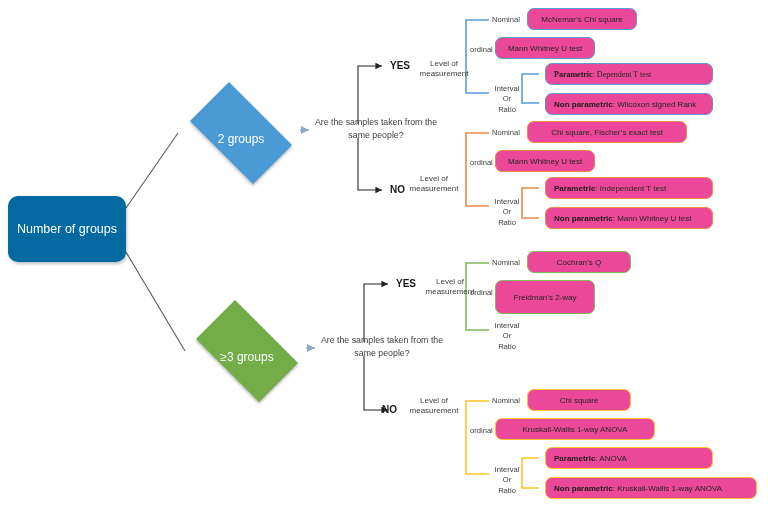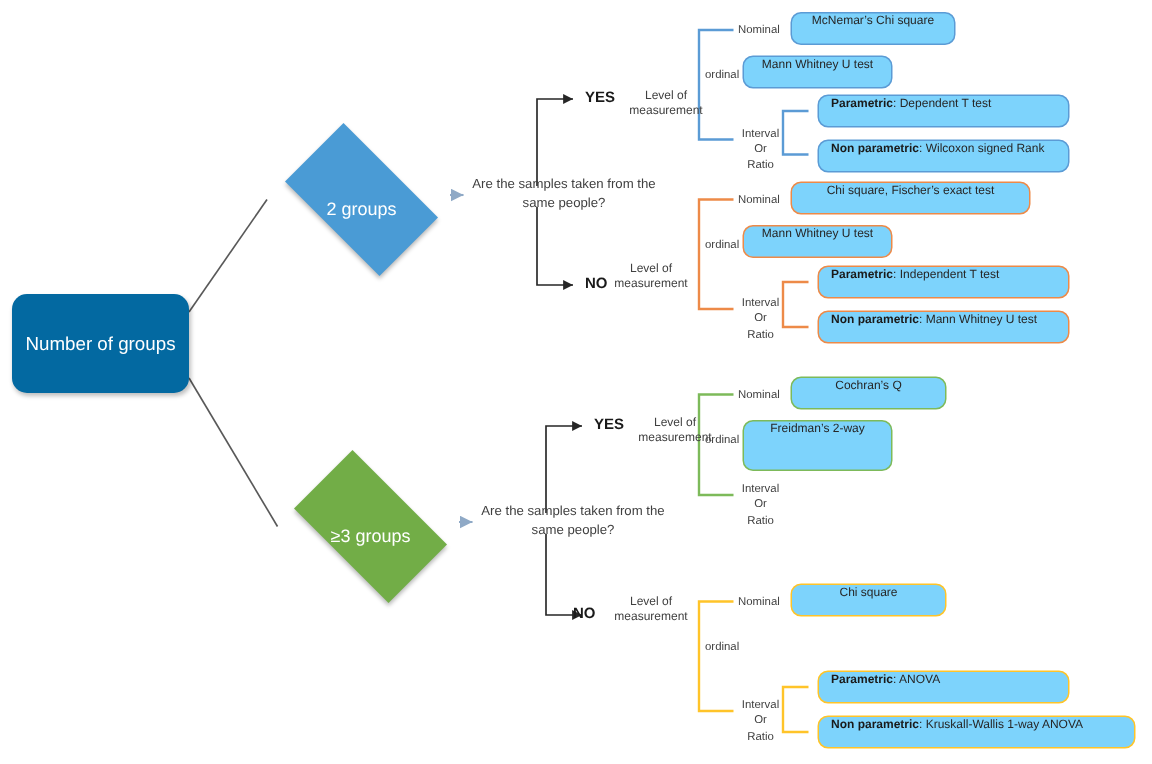--- a/index.html
+++ b/index.html
@@ -93,24 +93,25 @@
     text-align: center;
     line-height: 1.35;
     width: 40px;
   }
 
   
   .rbox {
     border-radius: 7px;
     border-style: solid;
     border-width: 1.2px;
-    background: #7dd3fc;
+    background: #ec4899;
     font-size: 8px;
     color: #262626;
     display: flex;
+    align-items: center;
     box-sizing: border-box;
     padding: 0 8px;
   }
   .rbox.center { justify-content: center; text-align: center; }
   .rbox.left { justify-content: flex-start; text-align: left; }
   .rbox b { font-weight: bold; color: #1a1a1a; }
 
   .c-blue   { border-color: #5B9BD5; }
   .c-orange { border-color: #ED8A48; }
   .c-green  { border-color: #7DBA5A; }
@@ -192,21 +193,21 @@
   <div class="abs cat-label" style="left:470px; top:45px;">ordinal</div>
   <div class="abs rbox c-blue center" style="left:495px; top:37px; width:100px; height:22px;">
     <span>Mann Whitney U test</span>
   </div>
 
   <div class="abs ior" style="left:487px; top:84px;">
     <span>Interval</span><br>
     <span>Or</span><br>
     <span>Ratio</span>
   </div>
-  <div class="abs rbox c-blue left" style="left:545px; top:63px; width:168px; height:22px;">
+  <div class="abs rbox c-blue left" style="left:545px; top:63px; width:168px; height:22px;font-family:Liberation Serif, serif;">
     <span><b>Parametric</b><span>: Dependent T test</span></span>
   </div>
   <div class="abs rbox c-blue left" style="left:545px; top:93px; width:168px; height:22px;">
     <span><b>Non parametric</b><span>: Wilcoxon signed Rank</span></span>
   </div>
 
   <div class="abs cat-label" style="left:492px; top:128px;">Nominal</div>
   <div class="abs rbox c-orange center" style="left:527px; top:121px; width:160px; height:22px;">
     <span>Chi square, Fischer’s exact test</span>
   </div>
@@ -262,20 +263,23 @@
     <span>Or</span><br>
     <span>Ratio</span>
   </div>
 
   <div class="abs cat-label" style="left:492px; top:396px;">Nominal</div>
   <div class="abs rbox c-yellow center" style="left:527px; top:389px; width:104px; height:22px;">
     <span>Chi square</span>
   </div>
 
   <div class="abs cat-label" style="left:470px; top:426px;">ordinal</div>
+  <div class="abs rbox c-yellow center" style="left:495px; top:418px; width:160px; height:22px;">
+    <span>Kruskall-Wallis 1-way ANOVA</span>
+  </div>
 
   <div class="abs ior" style="left:487px; top:465px;">
     <span>Interval</span><br>
     <span>Or</span><br>
     <span>Ratio</span>
   </div>
   <div class="abs rbox c-yellow left" style="left:545px; top:447px; width:168px; height:22px;">
     <span><b>Parametric</b><span>: ANOVA</span></span>
   </div>
   <div class="abs rbox c-yellow left" style="left:545px; top:477px; width:212px; height:22px;">

